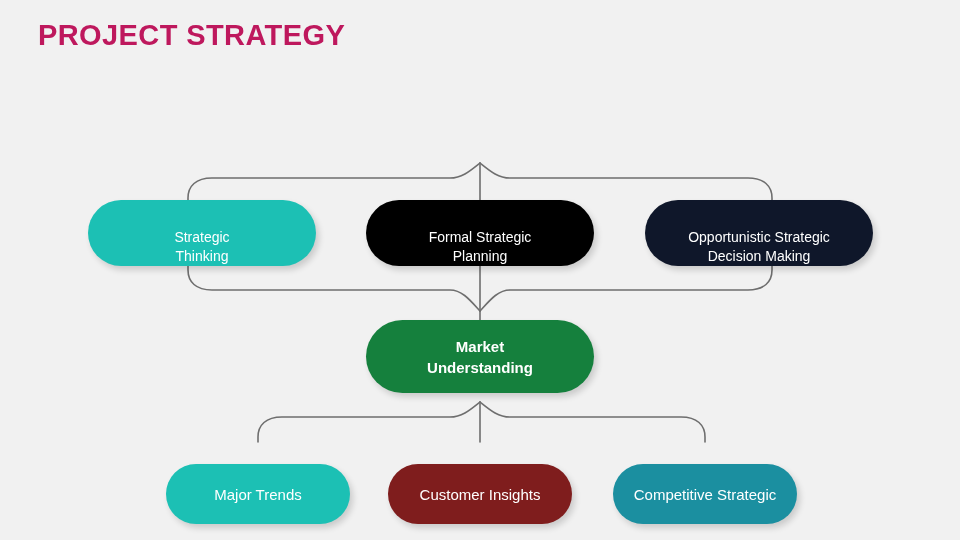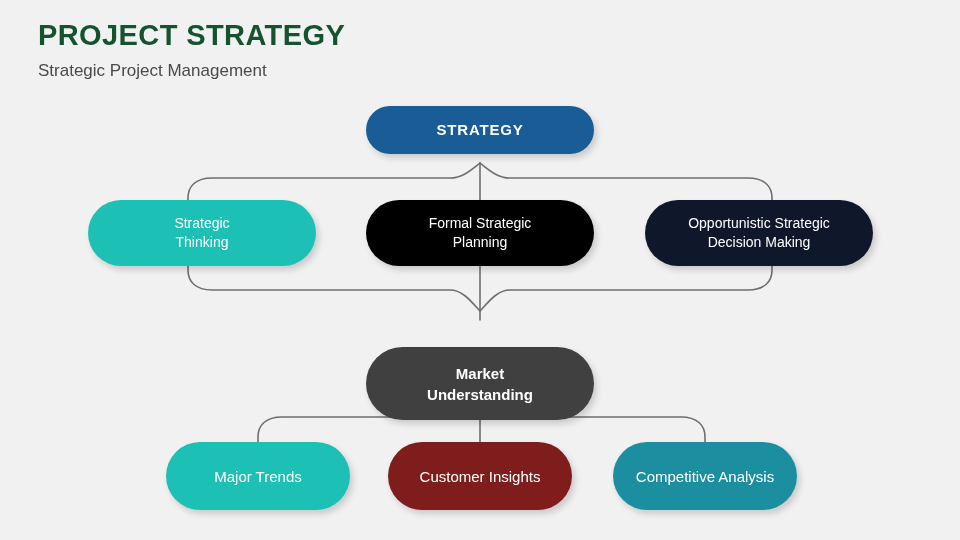--- a/index.html
+++ b/index.html
@@ -22,21 +22,21 @@
 
   
   #header {
     position: absolute;
     left: 38px;
     top: 18px;
   }
   #page-title {
     font-size: 29px;
     font-weight: bold;
-    color: #14532d;
+    color: #be185d;
     letter-spacing: 0.4px;
     line-height: 34px;
     margin: 0;
     white-space: nowrap;
   }
   #page-subtitle {
     font-size: 17px;
     font-weight: normal;
     color: #4a4a4a;
     line-height: 22px;
@@ -85,20 +85,21 @@
     font-size: 15px;
     font-weight: bold;
     letter-spacing: 0.8px;
     line-height: 18px;
   }
 
   
   .level2 {
     top: 200px;
     height: 66px;
+    align-items: flex-end;
   }
   .level2 .node-label {
     font-size: 14px;
     font-weight: normal;
     line-height: 19px;
   }
   #node-strategic-thinking {
     left: 88px;
     width: 228px;
     background: #1cc0b4;
@@ -113,33 +114,32 @@
     width: 228px;
     background: #0f172a;
   }
 
   
   #node-market-understanding {
     left: 366px;
     top: 320px;
     width: 228px;
     height: 73px;
-    background: #404040;
-    margin-top: 27px;
+    background: #15803d;
   }
   #node-market-understanding .node-label {
     font-size: 15px;
     font-weight: bold;
     line-height: 21px;
   }
 
   
   .level4 {
-    top: 442px;
-    height: 68px;
+    top: 464px;
+    height: 60px;
     text-align: center;
   }
   .level4 .node-label {
     font-size: 15px;
     font-weight: normal;
     line-height: 19px;
   }
   #node-major-trends {
     left: 166px;
     width: 184px;
@@ -156,21 +156,20 @@
     background: #1b8fa0;
   }
 </style>
 </head>
 <body>
 
 <div id="slide">
 
   <div id="header">
     <div id="page-title">PROJECT STRATEGY</div>
-    <div id="page-subtitle">Strategic Project Management</div>
   </div>
 
   <svg id="connectors" viewBox="0 0 960 540" width="960" height="540" xmlns="http://www.w3.org/2000/svg">
 
     <g fill="none" stroke="#6e6e6e" stroke-width="1.6" stroke-linecap="round">
 
       <path d="M480,163 L480,200"></path>
 
       <path d="M480,163 C 470,171 462,178 450,178 L 212,178 C 196,178 188,186 188,198 L 188,200"></path>
 
@@ -191,23 +190,20 @@
     <g fill="none" stroke="#6e6e6e" stroke-width="1.6" stroke-linecap="round">
 
       <path d="M480,402 L480,442"></path>
 
       <path d="M480,402 C 470,410 462,417 450,417 L 282,417 C 266,417 258,425 258,437 L 258,442"></path>
 
       <path d="M480,402 C 490,410 498,417 510,417 L 681,417 C 697,417 705,425 705,437 L 705,442"></path>
     </g>
   </svg>
 
-  <div class="node" id="node-strategy">
-    <span class="node-label">STRATEGY</span>
-  </div>
 
   <div class="node level2" id="node-strategic-thinking">
     <span class="node-label">Strategic
 Thinking</span>
   </div>
   <div class="node level2" id="node-formal-strategic-planning">
     <span class="node-label">Formal Strategic
 Planning</span>
   </div>
   <div class="node level2" id="node-opportunistic-strategic-decision-making">
@@ -220,16 +216,16 @@
 Understanding</span>
   </div>
 
   <div class="node level4" id="node-major-trends">
     <span class="node-label">Major Trends</span>
   </div>
   <div class="node level4" id="node-customer-insights">
     <span class="node-label">Customer Insights</span>
   </div>
   <div class="node level4" id="node-competitive-analysis">
-    <span class="node-label">Competitive Analysis</span>
+    <span class="node-label">Competitive Strategic</span>
   </div>
 
 </div>
 
 </body></html>

